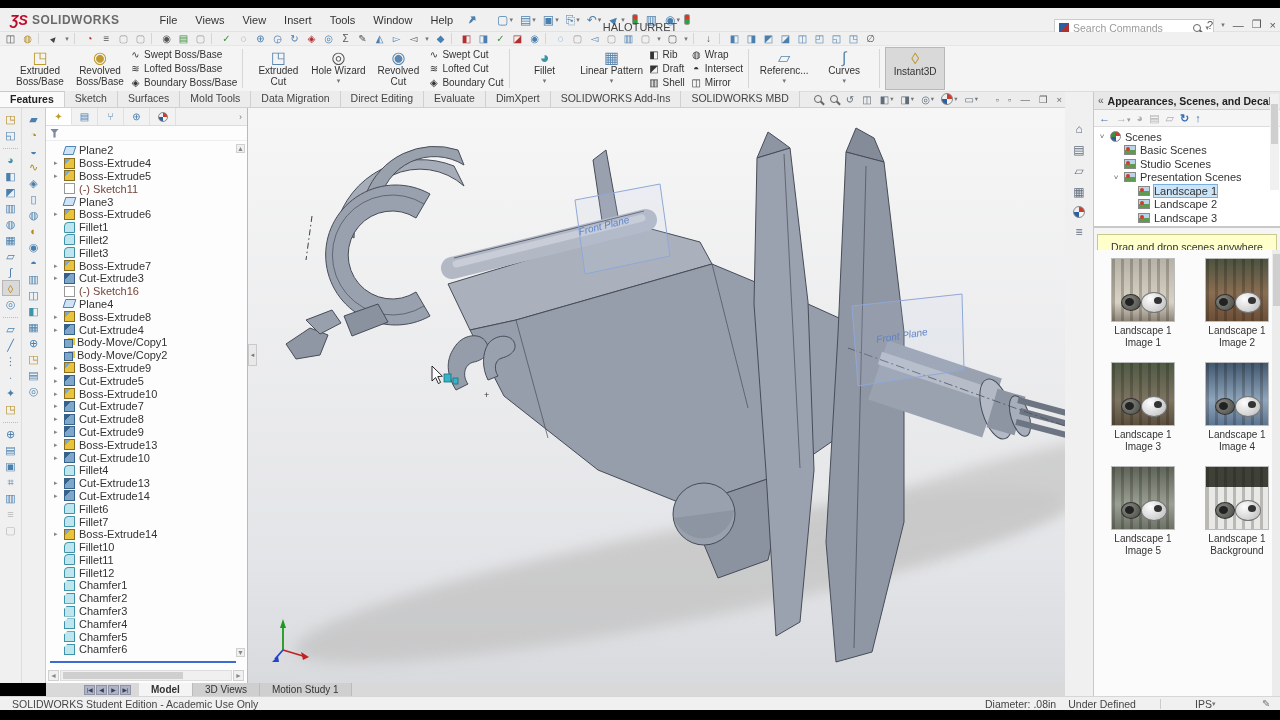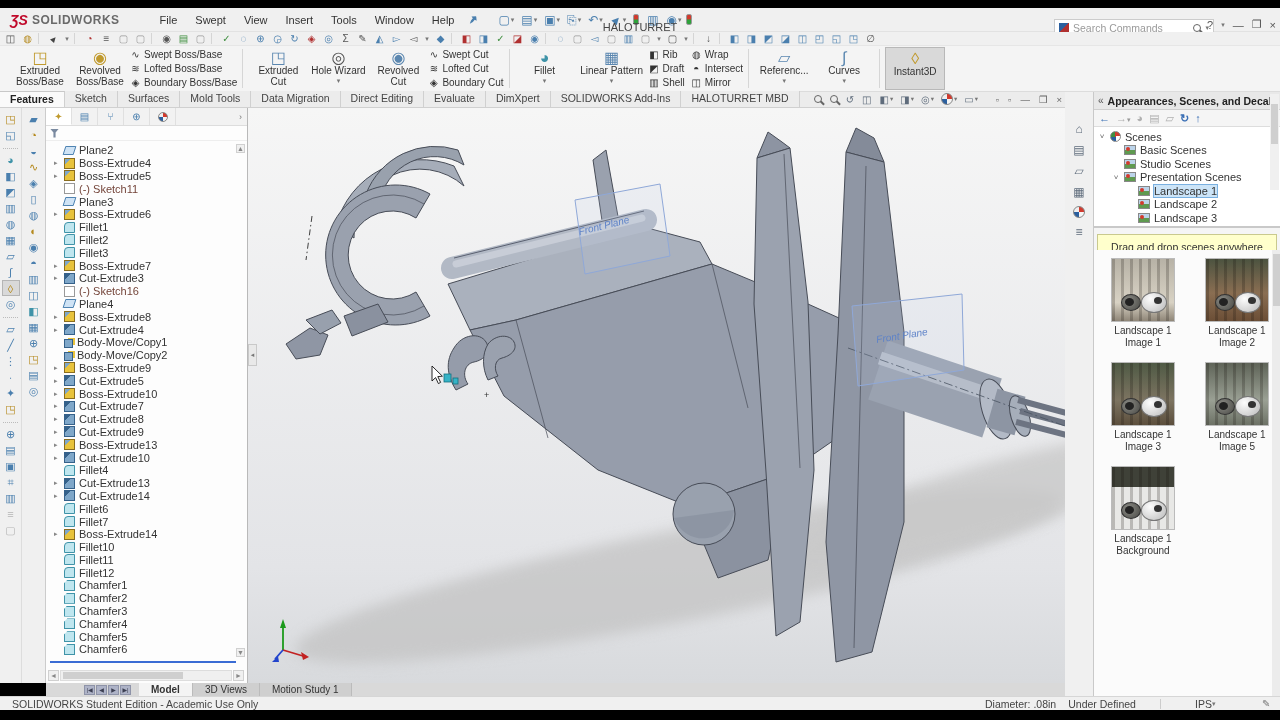--- a/index.html
+++ b/index.html
@@ -225,21 +225,21 @@
   <div class="abs" id="bar-top"></div>
 
   <div class="abs" id="titlebar">
     <div class="logo">
       <span class="dsmark">ƷS</span>
       <span class="lgtext">SOLIDWORKS</span>
     </div>
     <div class="menus">
 
     <span>File</span>
-        <span>Swept</span>
+        <span>Views</span>
         <span>View</span>
         <span>Insert</span>
         <span>Tools</span>
         <span>Window</span>
         <span>Help</span>
       </div>
     <span class="pin-ic">
       <svg width="10" height="10" viewBox="0 0 9 9" style="transform:rotate(40deg)">
           <path d="M4.5 0 L7.5 3 L5.6 3.4 L5.6 6 L4.5 9 L3.4 6 L3.4 3.4 L1.5 3 Z" fill="#4a7fae"></path>
         </svg>
@@ -508,21 +508,21 @@
 
     <span class="ctab active">Features</span>
         <span class="ctab">Sketch</span>
         <span class="ctab">Surfaces</span>
         <span class="ctab">Mold Tools</span>
         <span class="ctab">Data Migration</span>
         <span class="ctab">Direct Editing</span>
         <span class="ctab">Evaluate</span>
         <span class="ctab">DimXpert</span>
         <span class="ctab">SOLIDWORKS Add-Ins</span>
-        <span class="ctab">HALOTURRET MBD</span>
+        <span class="ctab">SOLIDWORKS MBD</span>
       </div>
     <div class="headsup">
 
         <span class="hu magic">
           <span class="mag"></span>
           <span class="car"></span>
         </span>
 
         <span class="hu magic">
           <span class="mag"></span>
@@ -1103,20 +1103,27 @@
             </div>
 
             <div class="thumb-cell t3">
               <div class="thumb">
                 <span class="pod p1"></span>
                 <span class="pod p2"></span>
               </div>
               <div class="tlab">Landscape 1 Image 3</div>
             </div>
 
+            <div class="thumb-cell t4">
+              <div class="thumb">
+                <span class="pod p1"></span>
+                <span class="pod p2"></span>
+              </div>
+              <div class="tlab">Landscape 1 Image 4</div>
+            </div>
 
             <div class="thumb-cell t5">
               <div class="thumb">
                 <span class="pod p1"></span>
                 <span class="pod p2"></span>
               </div>
               <div class="tlab">Landscape 1 Image 5</div>
             </div>
 
             <div class="thumb-cell t6">

